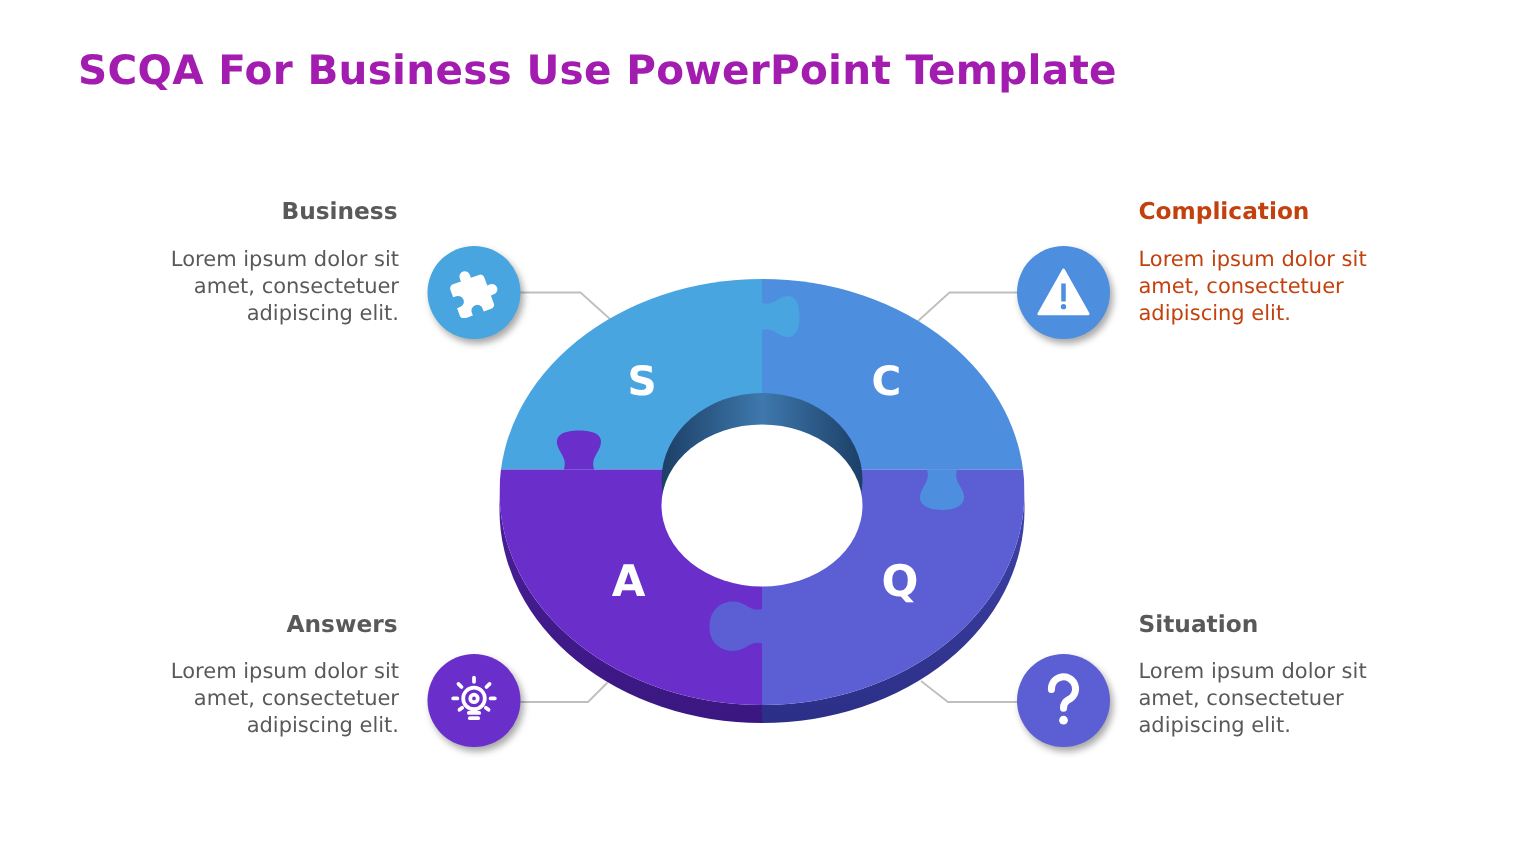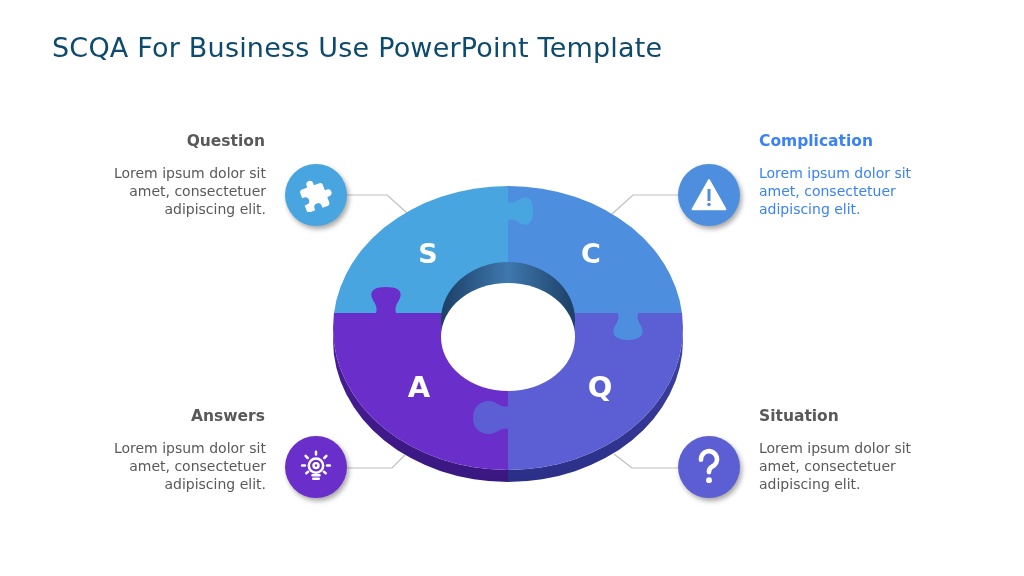--- a/index.html
+++ b/index.html
@@ -1,32 +1,32 @@
 <!DOCTYPE html>
 <html><head>
 <meta charset="utf-8">
 <style>
   html, body { margin: 0; padding: 0; }
   body {
     width: 1024px; height: 576px; background: #ffffff; position: relative; overflow: hidden;
     font-family: "DejaVu Sans", sans-serif;
   }
   .title {
-    position: absolute; left: 52px; top: 32px; font-size: 27px; font-weight: normal;
-    color: #0c4a6e; letter-spacing: 0.2px; white-space: nowrap;
+    position: absolute; left: 52px; top: 32px; font-size: 27px; font-weight: bold;
+    color: #a21caf; letter-spacing: 0.2px; white-space: nowrap;
   }
   .heading {
     position: absolute; font-size: 15.5px; font-weight: bold; color: #595959; white-space: nowrap;
   }
   .body-text {
     position: absolute; font-size: 14px; line-height: 18px; color: #595959; width: 180px;
   }
   .left { text-align: right; }
   .right { text-align: left; }
-  .dark { color: #3b82f6; }
+  .dark { color: #c2410c; }
   .icon-circle {
     position: absolute; width: 62px; height: 62px; border-radius: 50%;
     box-shadow: 2px 3px 5px rgba(0,0,0,0.35);
     display: flex; align-items: center; justify-content: center;
   }
   svg.diagram { position: absolute; left: 0; top: 0; }
 </style>
 </head>
 <body>
 
@@ -88,21 +88,21 @@
   </g>
 
   <g font-family="DejaVu Sans, sans-serif" font-weight="bold" fill="#ffffff" text-anchor="middle">
     <text x="428" y="263" font-size="27">S</text>
     <text x="591" y="263" font-size="27">C</text>
     <text x="419" y="397" font-size="29">A</text>
     <text x="600" y="397" font-size="29">Q</text>
   </g>
 </svg>
 
-<div class="heading left" style="left:85px; top:132px; width:180px; text-align:right;">Question</div>
+<div class="heading left" style="left:85px; top:132px; width:180px; text-align:right;">Business</div>
 <div class="body-text left" style="left:92px; top:164px; width:174px;">Lorem ipsum dolor sit amet, consectetuer adipiscing elit.</div>
 <div class="icon-circle" style="left:285px; top:164px; background:#48a5e0;">
   <svg width="34" height="34" viewBox="0 0 24 24">
     <path fill="#ffffff" d="M20.5 11H19V7a2 2 0 0 0-2-2h-4V3.5a2.5 2.5 0 0 0-5 0V5H4a2 2 0 0 0-2 2v3.8h1.5a2.7 2.7 0 0 1 0 5.4H2V20a2 2 0 0 0 2 2h3.8v-1.5a2.7 2.7 0 0 1 5.4 0V22H17a2 2 0 0 0 2-2v-4h1.5a2.5 2.5 0 0 0 0-5z" transform="rotate(-20 12 12)"></path>
   </svg>
 </div>
 
 <div class="heading right dark" style="left:759px; top:132px;">Complication</div>
 <div class="body-text right dark" style="left:759px; top:164px; width:174px;">Lorem ipsum dolor sit amet, consectetuer adipiscing elit.</div>
 <div class="icon-circle" style="left:678px; top:164px; background:#4d8edf;">

